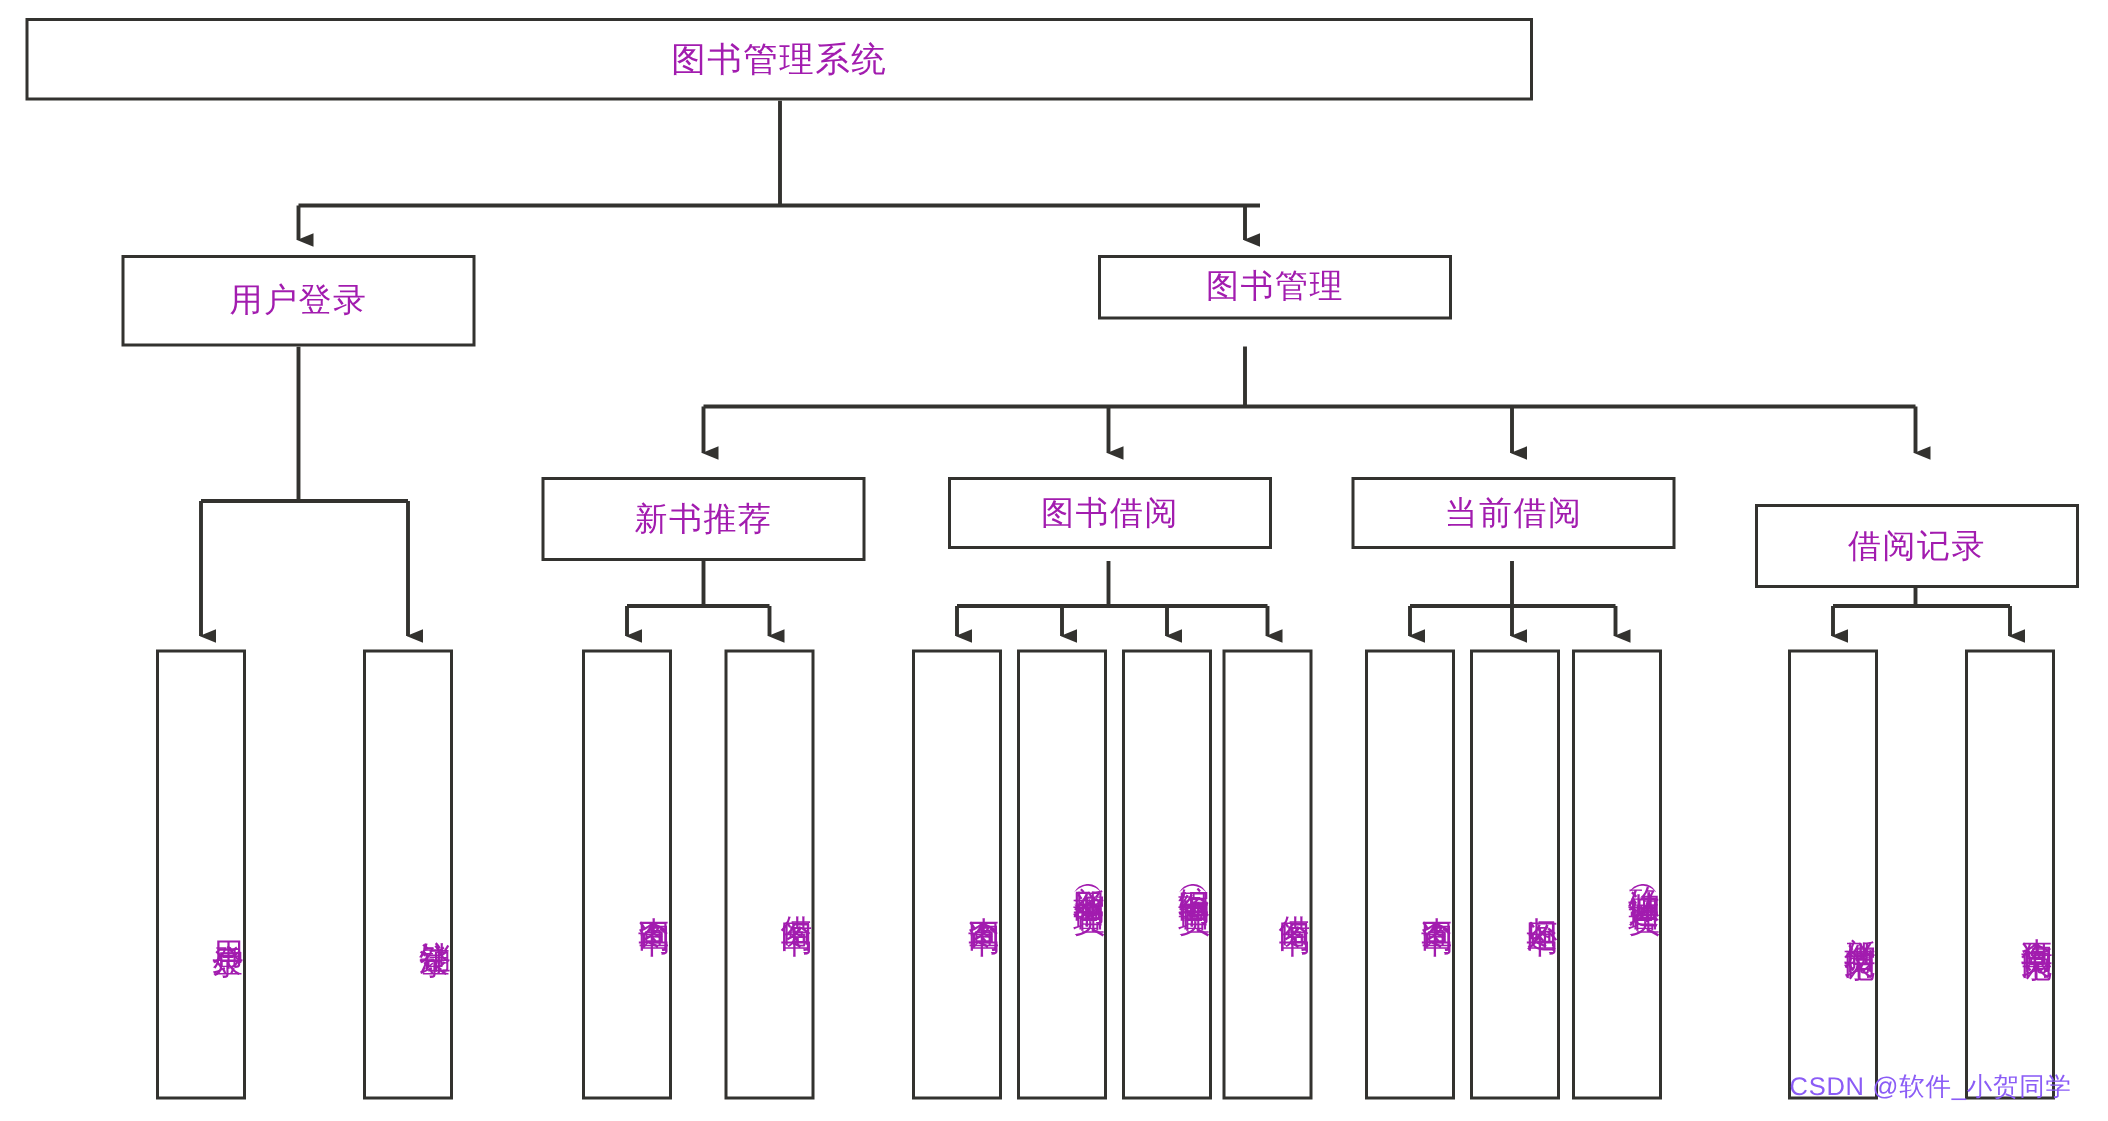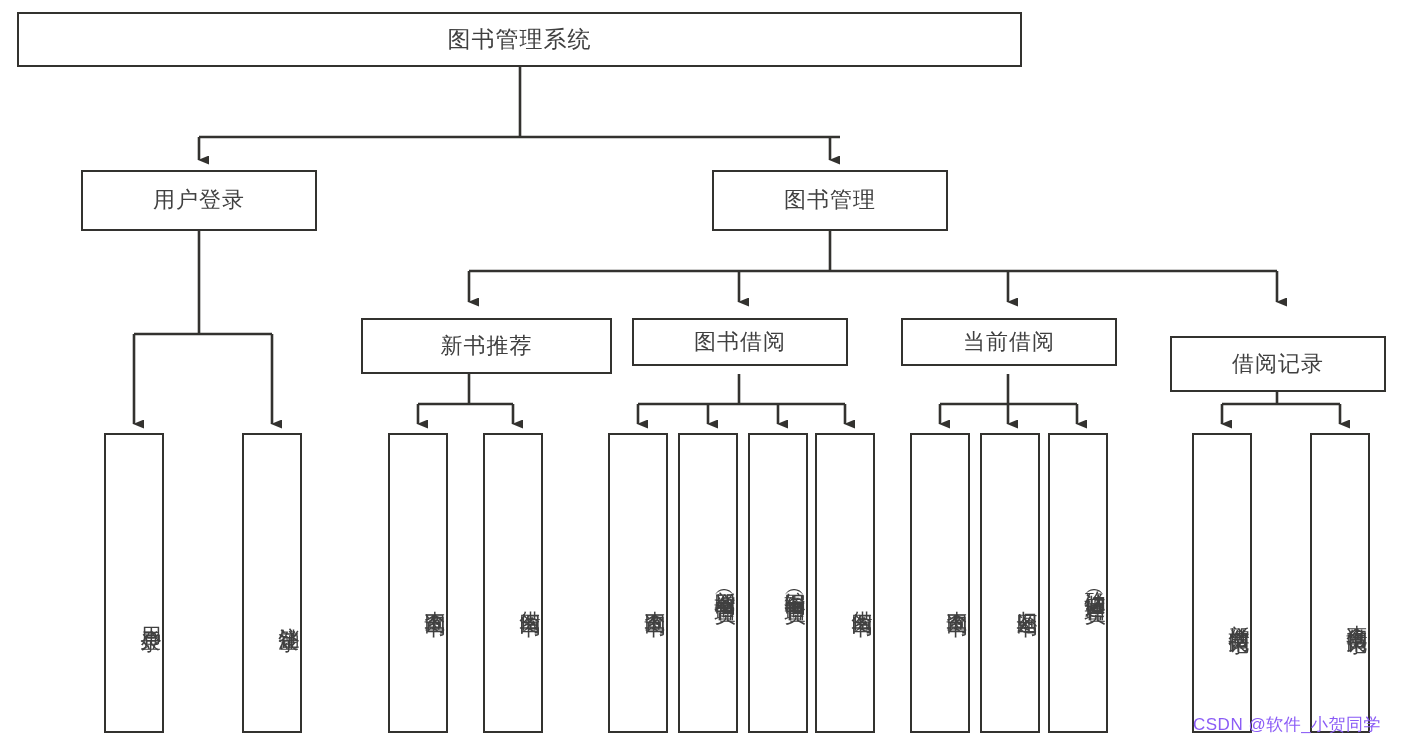--- a/index.html
+++ b/index.html
@@ -26,21 +26,21 @@
     pointer-events: none;
   }
   .node {
     position: absolute;
     box-sizing: border-box;
     background: #ffffff;
     border: 2px solid #33322f;
     display: flex;
     align-items: center;
     justify-content: center;
-    color: #404040;
+    color: #a21caf;
   }
   .node.horiz {
     font-size: 22px;
     letter-spacing: 1px;
     line-height: 1.1;
   }
   .node.root {
     font-size: 23px;
   }
   .node.vert {
@@ -131,25 +131,25 @@
     </g>
   </svg>
 
   <div class="node horiz root" style="left:17px; top:12px; width:1005px; height:55px;">
     <span>图书管理系统</span>
   </div>
 
   <div class="node horiz" style="left:81px; top:170px; width:236px; height:61px;">
     <span>用户登录</span>
   </div>
-  <div class="node horiz" style="left:712px; top:170px; width:236px; height:61px;">
+  <div class="node horiz" style="left:732px; top:170px; width:236px; height:43px;">
     <span>图书管理</span>
   </div>
 
-  <div class="node horiz" style="left:361px; top:318px; width:251px; height:56px;">
+  <div class="node horiz" style="left:361px; top:318px; width:216px; height:56px;">
     <span>新书推荐</span>
   </div>
   <div class="node horiz" style="left:632px; top:318px; width:216px; height:48px;">
     <span>图书借阅</span>
   </div>
   <div class="node horiz" style="left:901px; top:318px; width:216px; height:48px;">
     <span>当前借阅</span>
   </div>
   <div class="node horiz" style="left:1170px; top:336px; width:216px; height:56px;">
     <span>借阅记录</span>

